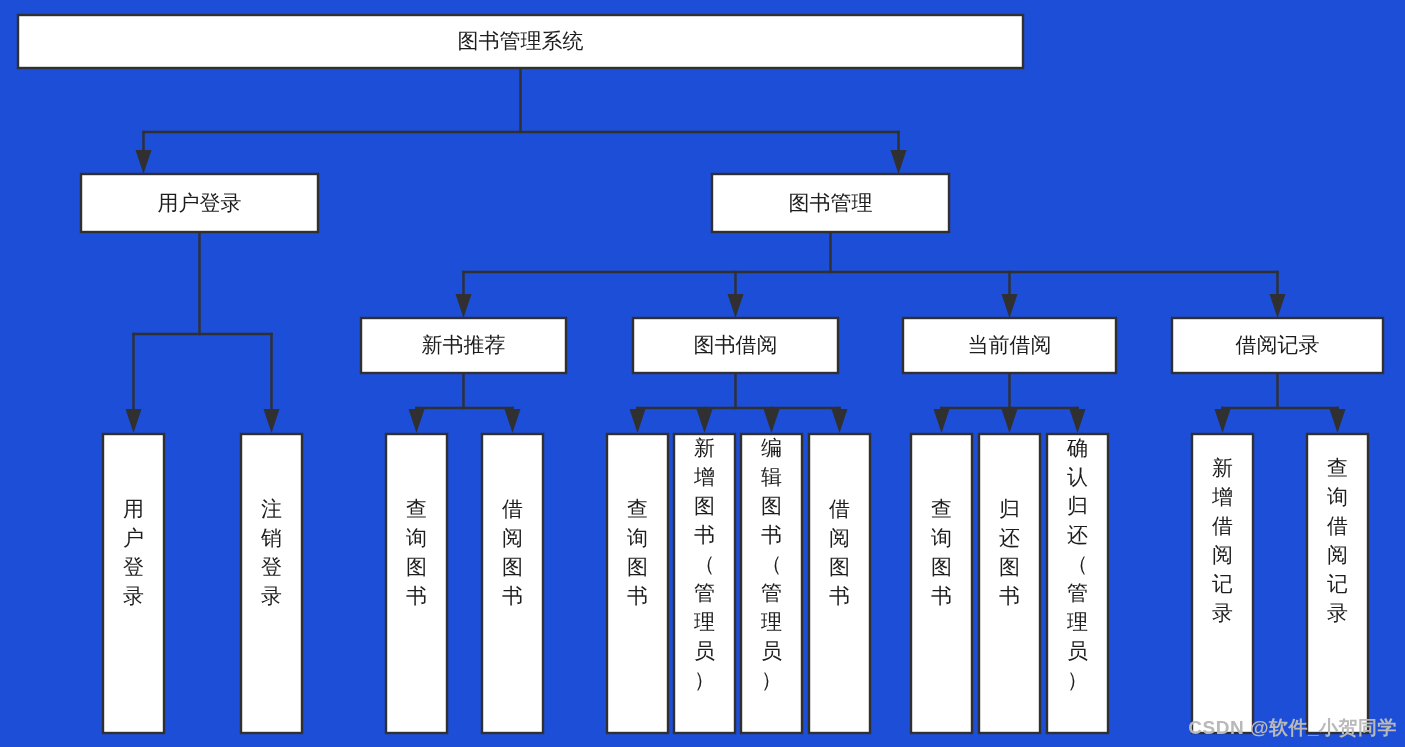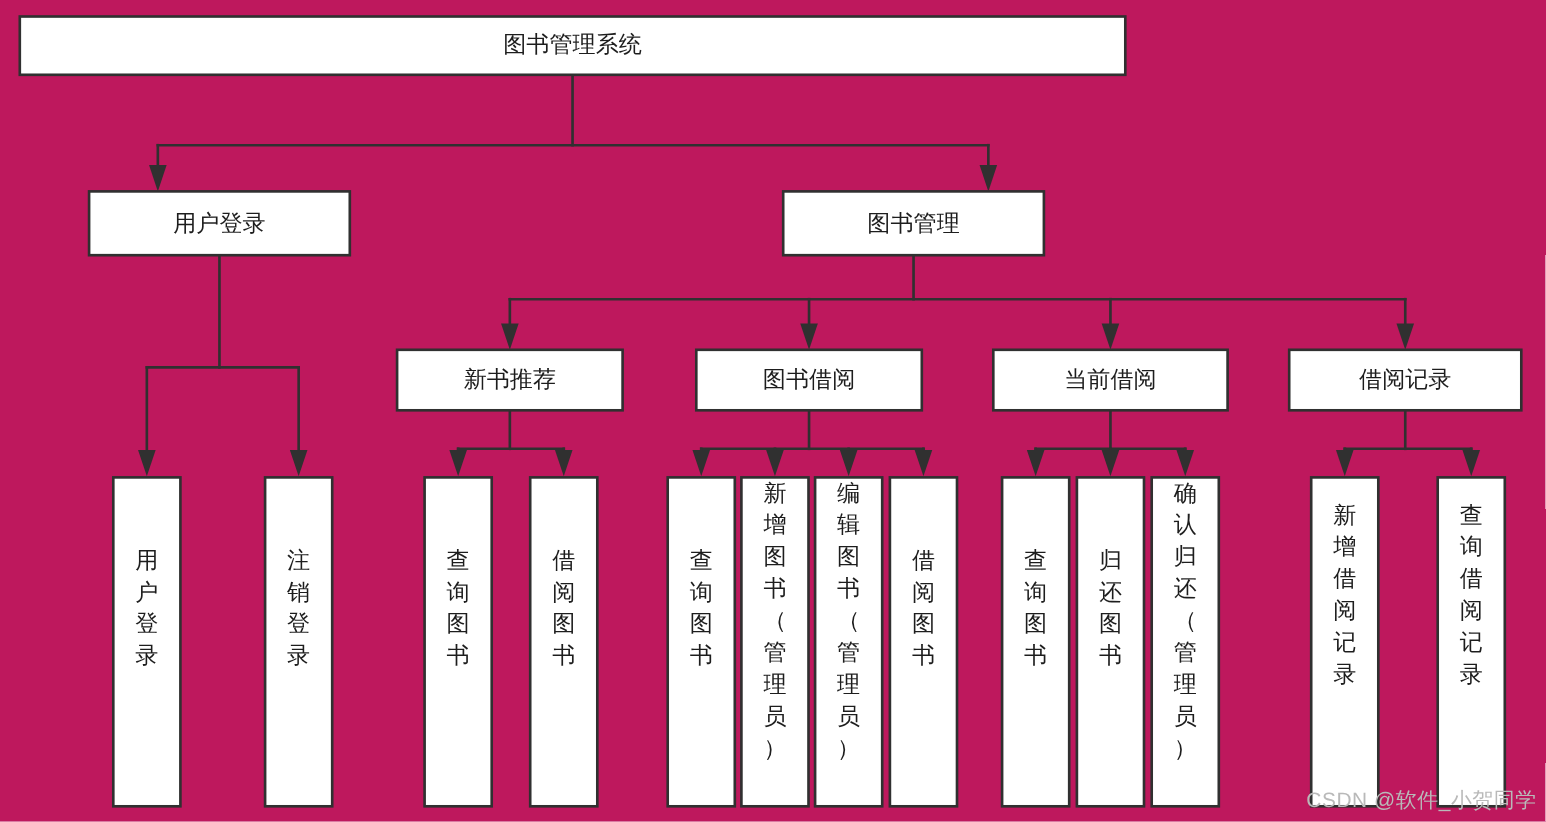--- a/index.html
+++ b/index.html
@@ -4,21 +4,21 @@
 <style>
   html, body {
     margin: 0;
     padding: 0;
     background: #ffffff;
   }
   #canvas-wrap {
     position: relative;
     width: 1405px;
     height: 747px;
-    background: #be185d;
+    background: #1d4ed8;
     overflow: hidden;
     font-family: "Liberation Sans", "DejaVu Sans", sans-serif;
   }
   svg#diagram {
     position: absolute;
     left: 0;
     top: 0;
     width: 1405px;
     height: 747px;
     display: block;
@@ -57,20 +57,21 @@
     position: absolute;
     right: 8px;
     bottom: 6px;
     font-family: "Liberation Sans", "DejaVu Sans", sans-serif;
     font-size: 19px;
     color: #b9b9b9;
     letter-spacing: 0.5px;
     user-select: none;
     pointer-events: none;
     white-space: nowrap;
+    font-weight: bold;
   }
 </style>
 </head>
 <body>
 
 <div id="canvas-wrap">
 
   <svg id="diagram" viewBox="0 0 1405 747">
 
     <g>

